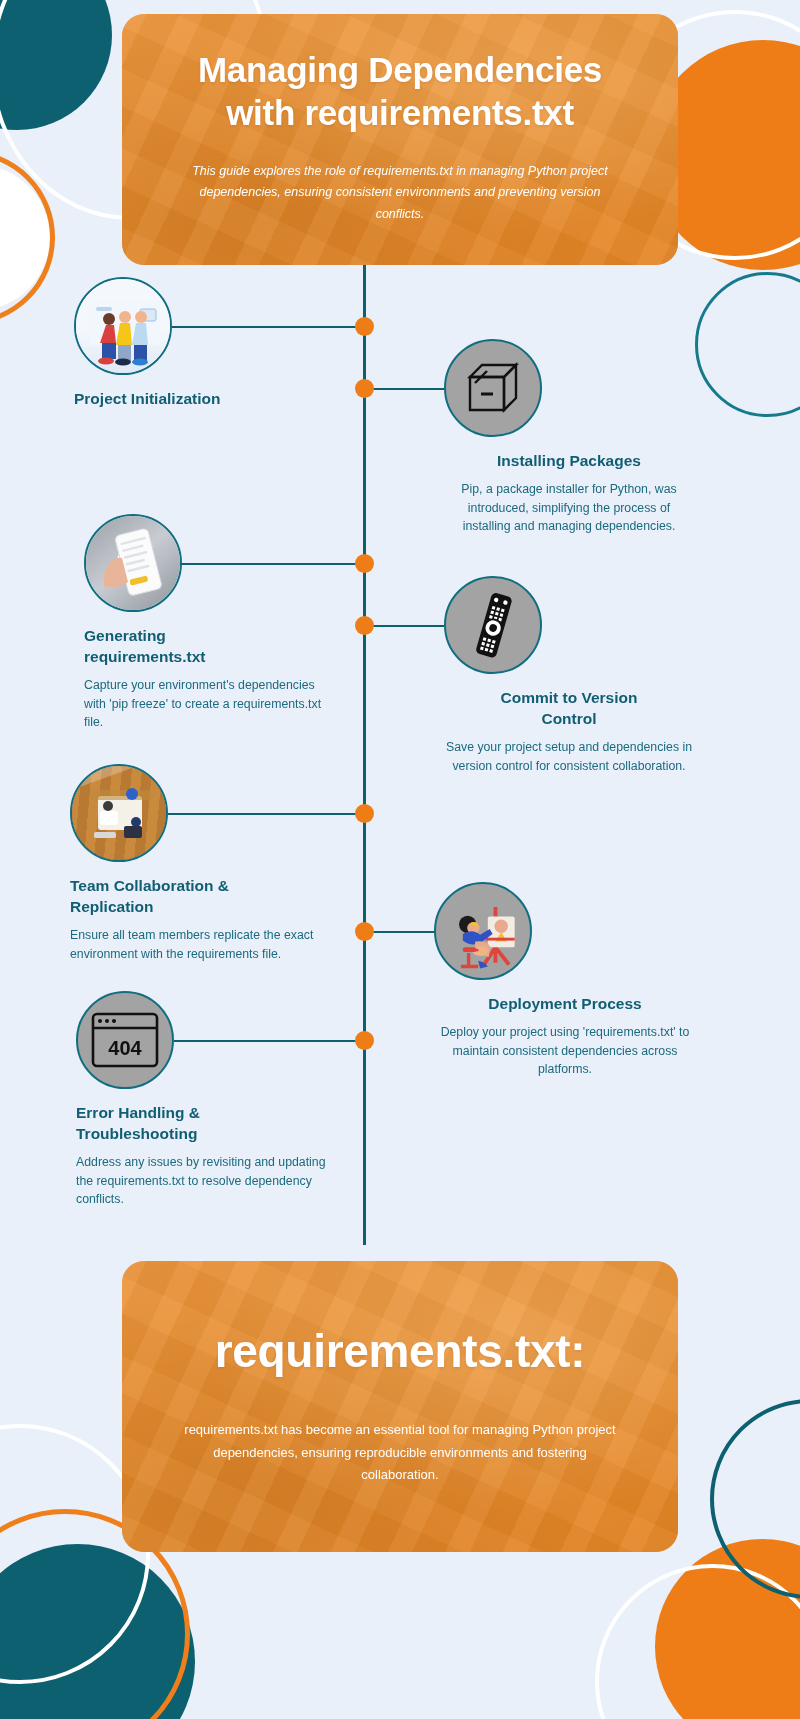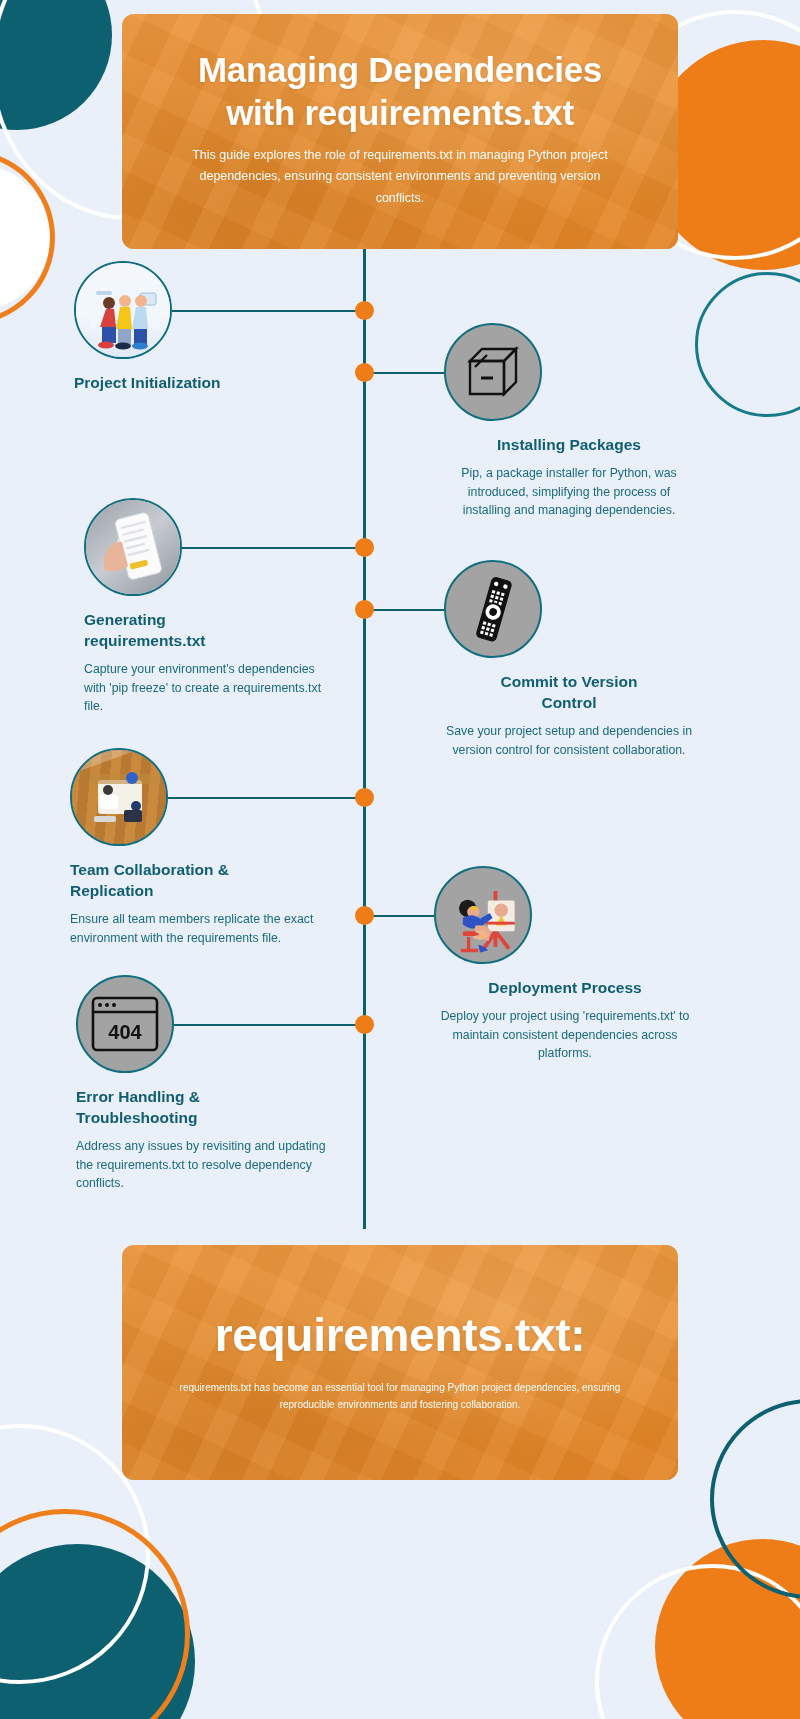--- a/index.html
+++ b/index.html
@@ -67,21 +67,21 @@
   }
   .br-teal-arc {
     right:-110px; bottom:120px; width:200px; height:200px;
     border-radius:50%; border:4px solid #0d6070; background:transparent;
   }
 
   
   .banner {
     position:relative; z-index:2;
     margin:0 auto; width:556px;
-    border-radius:12px;
+    border-radius:22px;
     overflow:hidden;
     color:#ffffff;
     text-align:center;
   }
   .banner-photo {
     position:absolute; inset:0;
     background:
       repeating-linear-gradient(115deg, rgba(255,255,255,.10) 0 22px, rgba(0,0,0,.05) 22px 52px),
       repeating-linear-gradient(25deg, rgba(255,255,255,.07) 0 34px, rgba(0,0,0,.045) 34px 72px),
       radial-gradient(ellipse at 70% 25%, rgba(255,225,180,.55), rgba(0,0,0,0) 58%),
@@ -91,35 +91,35 @@
   .banner-tint { position:absolute; inset:0; background:rgba(233,140,45,.55); }
   .banner-inner { position:relative; z-index:3; padding:34px 44px 40px; }
 
   #header-banner { margin-top:14px; }
   #header-banner .banner-title {
     font-size:35px; font-weight:bold; line-height:1.24;
     letter-spacing:-0.3px;
     text-shadow:0 1px 3px rgba(120,60,0,.18);
   }
   #header-banner .banner-sub {
-    margin-top:10px;
+    margin-top:26px;
     font-size:12.5px; line-height:1.72; font-weight:400;
-    max-width:440px; margin-left:auto; margin-right:auto;
+    max-width:440px; margin-left:auto; margin-right:auto;font-style:italic;
   }
 
   #footer-banner { margin-top:16px; padding-bottom:0; }
   #footer-banner .banner-inner { padding:62px 44px 66px; }
   #footer-banner .banner-title {
     font-size:46px; font-weight:bold; line-height:1.26;
     letter-spacing:-0.3px;
     text-shadow:0 1px 3px rgba(120,60,0,.18);
   }
   #footer-banner .banner-sub {
-    margin-top:14px;
-    font-size:10px; line-height:1.72;
+    margin-top:38px;
+    font-size:13px; line-height:1.72;
     max-width:450px; margin-left:auto; margin-right:auto;
   }
 
   
   .timeline {
     position:relative; z-index:2;
     width:779px; height:980px;
   }
   .spine {
     position:absolute; left:363px; top:0; width:2.5px; height:980px;

